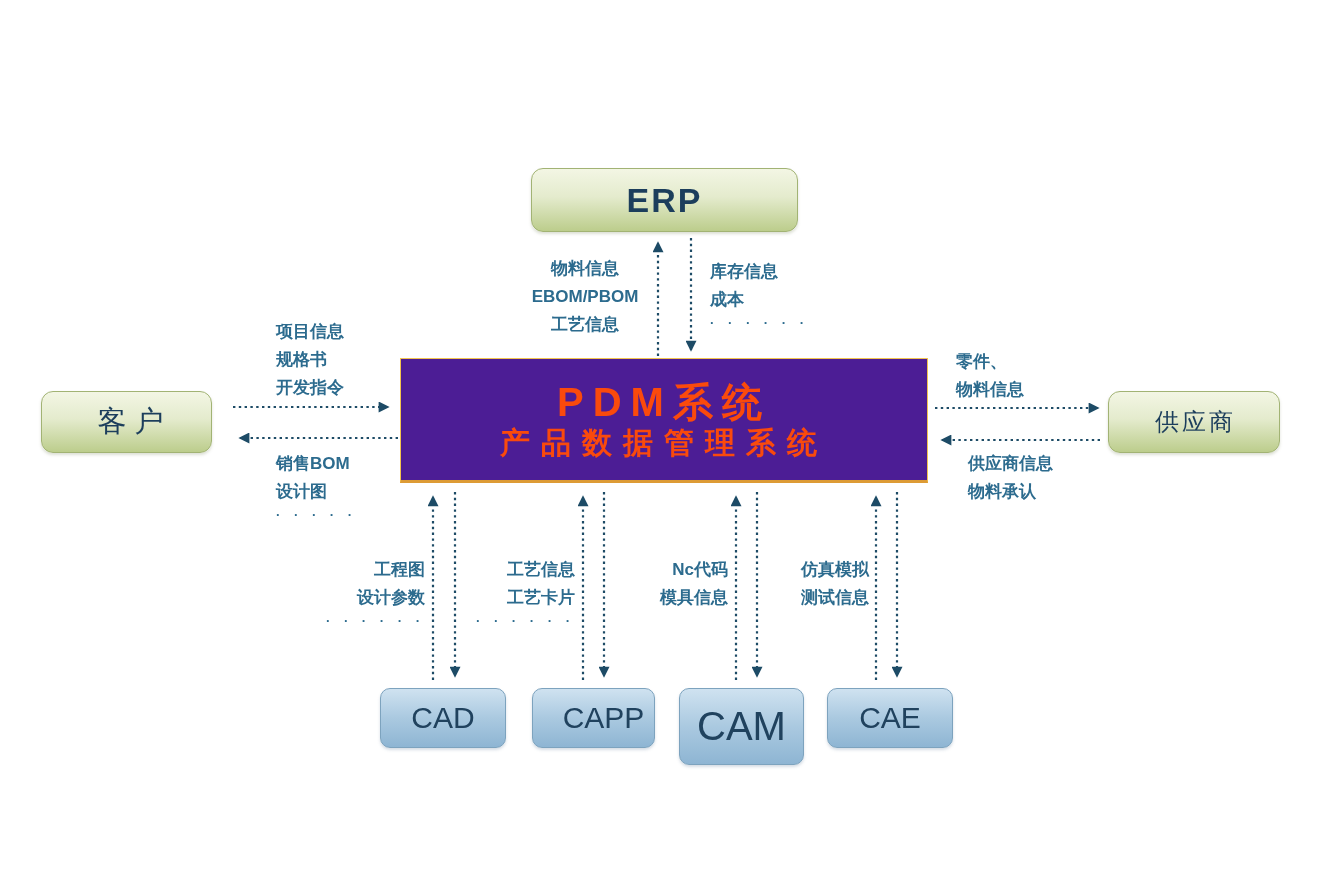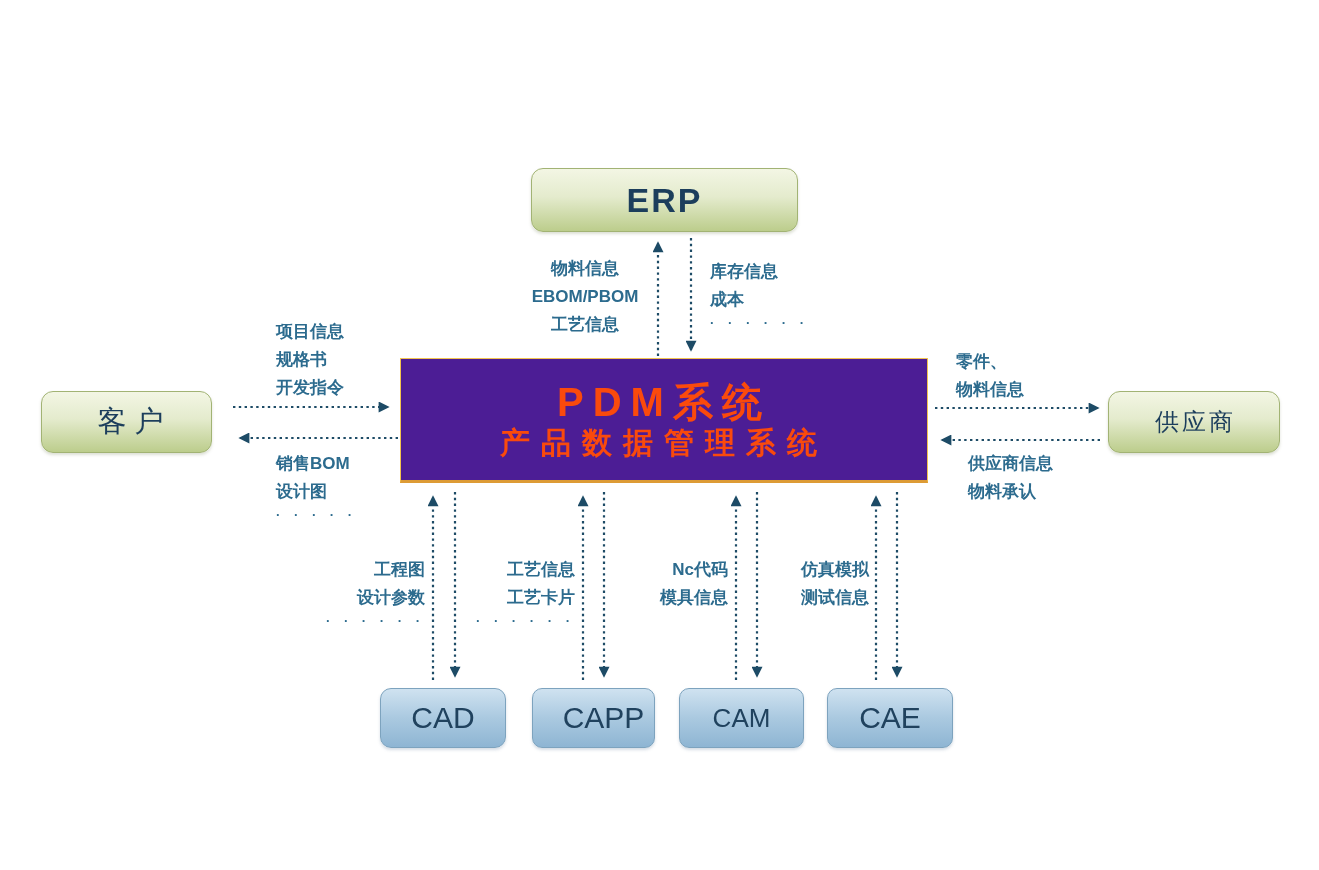--- a/index.html
+++ b/index.html
@@ -18,23 +18,23 @@
     box-shadow:0 2px 3px rgba(120,130,90,.25);
   }
   .blue{
     background:linear-gradient(180deg,#cfe2f0 0%,#aac9e0 50%,#8eb5d3 100%);
     border:1px solid #7da3be;border-radius:10px;
     box-shadow:0 2px 3px rgba(90,120,150,.25);
   }
   .node-erp{left:531px;top:168px;width:267px;height:64px;font-size:34px;font-weight:bold;letter-spacing:2px;}
   .node-customer{left:41px;top:391px;width:171px;height:62px;font-size:29px;letter-spacing:8px;padding-left:16px;}
   .node-supplier{left:1108px;top:391px;width:172px;height:62px;font-size:24px;letter-spacing:3px;padding-left:3px;}
-  .node-cad {left:380px;top:688px;width:126px;height:60px;font-size:30px;color:#20425e;border-radius:11px;}
+  .node-cad {left:380px;top:688px;width:126px;height:60px;font-size:30px;color:#20425e;}
   .node-capp{left:532px;top:688px;width:123px;height:60px;font-size:30px;color:#20425e;padding-left:20px;}
-  .node-cam {left:679px;top:688px;width:125px;height:60px;font-size:26px;color:#20425e;}
+  .node-cam {left:679px;top:688px;width:125px;height:77px;font-size:40px;color:#20425e;}
   .node-cae {left:827px;top:688px;width:126px;height:60px;font-size:30px;color:#20425e;}
   .node-pdm{
     left:400px;top:358px;width:528px;height:125px;
     background:#4c1d95;border:1px solid #f2c34f;border-bottom:3px solid #dd9b35;
     flex-direction:column;justify-content:center;gap:6px;
   }
   .pdm-title{color:#fa4a0c;font-size:40px;font-weight:bold;letter-spacing:9px;line-height:1;}
   .pdm-subtitle{color:#fa4a0c;font-size:30px;font-weight:bold;letter-spacing:11px;line-height:1;}
   .lbl{
     position:absolute;color:#2c6b8e;font-size:17px;font-weight:bold;line-height:28px;

